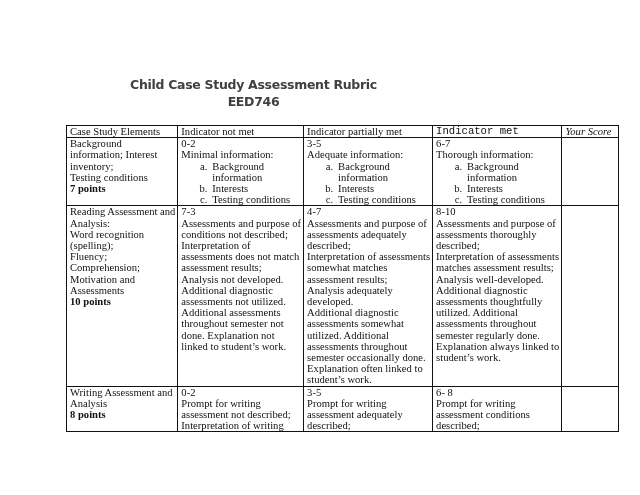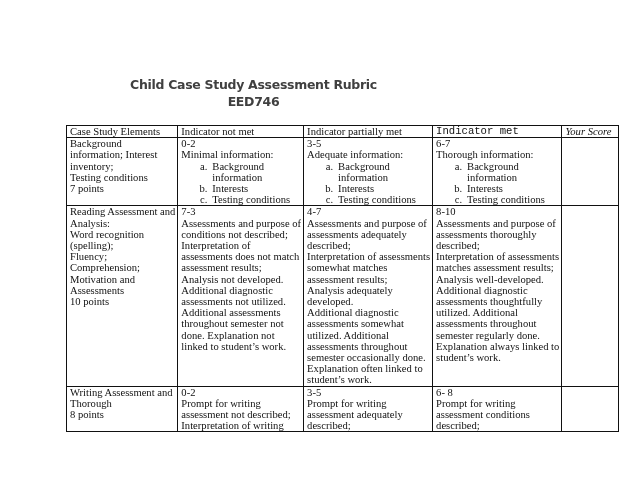--- a/index.html
+++ b/index.html
@@ -6,21 +6,21 @@
   body { width: 640px; height: 495px; position: relative; overflow: hidden; }
   .page { position: absolute; left: 0; top: 0; width: 640px; height: 495px; background: #fff; }
   .title-block { position: absolute; left: 0; top: 77px; width: 507px; text-align: center;
     font-family: "DejaVu Sans", sans-serif; font-weight: bold; color: #404040; }
   .title-line { font-size: 12.5px; line-height: 16.5px; letter-spacing: -0.3px; }
   table.rubric { position: absolute; left: 53px; top: 125px; border-collapse: collapse;
     font-family: "Liberation Serif", serif; font-size: 10.6px; line-height: 11.2px; color: #111; margin-left: 13px; }
   table.rubric td { border: 1px solid #111; vertical-align: top; padding: 0 2px 0 3px; }
   .c0 { width: 101px; } .c1 { width: 117px; } .c2 { width: 117px; } .c3 { width: 121px; font-family: Liberation Mono, monospace; } .c4 { width: 51px; font-style: italic; }
   .line { display: block; white-space: nowrap; }
-  .bold { font-weight: normal; }
+  .bold { font-weight: bold; }
   .list-item { display: block; white-space: nowrap; padding-left: 12px; }
   .list-item .mark { display: inline-block; width: 14px; text-align: right; padding-right: 5px; }
   .list-cont { display: block; white-space: nowrap; padding-left: 31px; }
   .hdr td { height: 11px; }
   .r1 td { height: 67px; }
   .r2 td { height: 178px; }
   .r3 td { height: 43px; }
 </style>
 </head>
 <body>
@@ -136,21 +136,21 @@
         <span class="line">semester regularly done.</span>
         <span class="line">Explanation always linked to</span>
         <span class="line">student’s work.</span>
       </td>
       <td></td>
     </tr>
 
     <tr class="r3">
       <td>
         <span class="line">Writing Assessment and</span>
-        <span class="line">Thorough</span>
+        <span class="line">Analysis</span>
         <span class="line bold">8 points</span>
       </td>
       <td>
         <span class="line">0-2</span>
         <span class="line">Prompt for writing</span>
         <span class="line">assessment not described;</span>
         <span class="line">Interpretation of writing</span>
       </td>
       <td>
         <span class="line">3-5</span>

